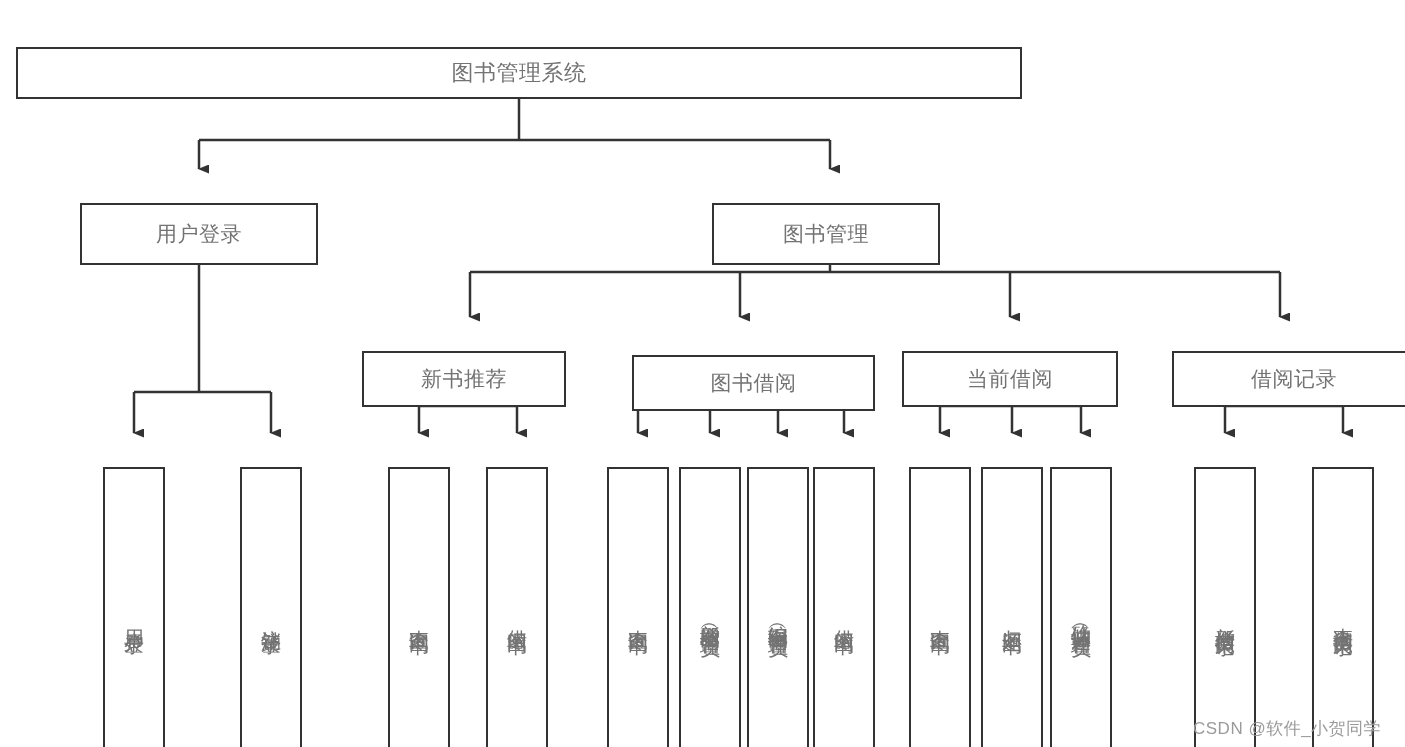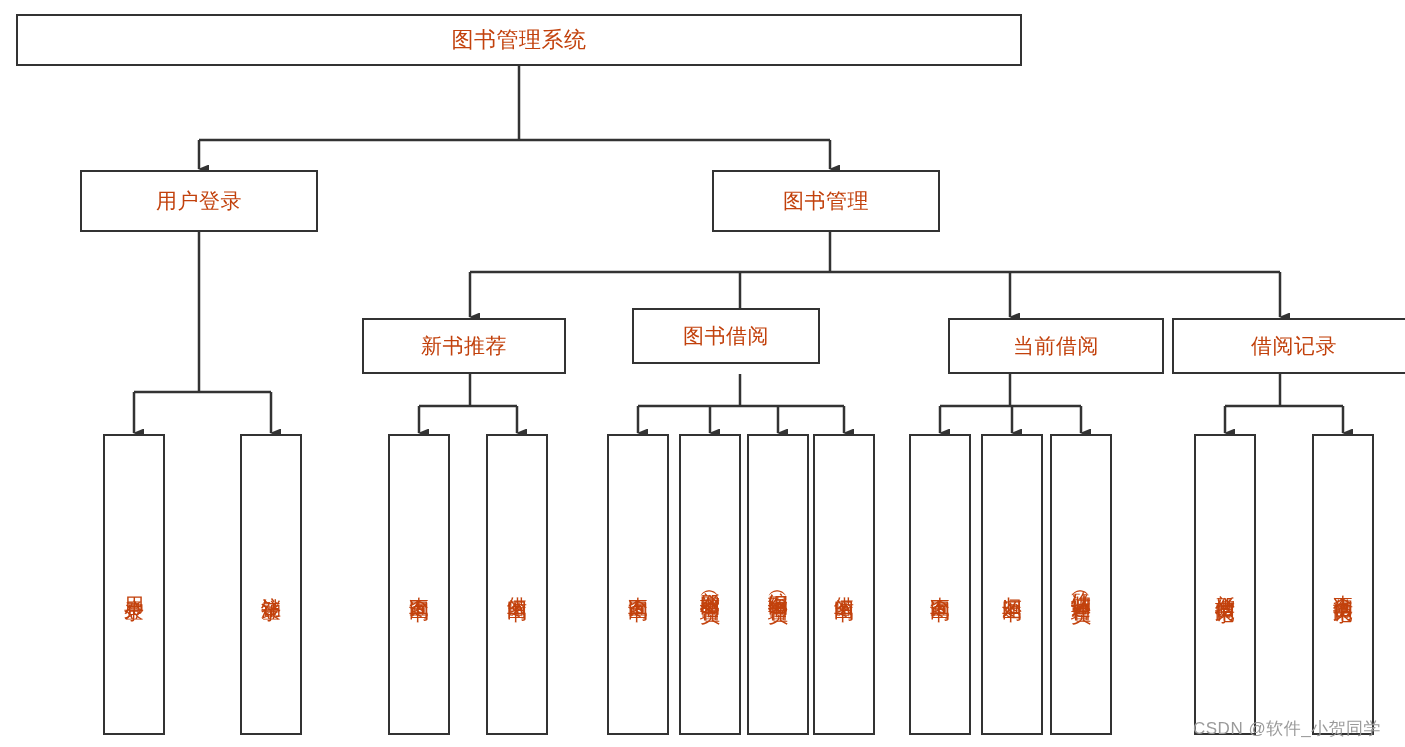--- a/index.html
+++ b/index.html
@@ -29,21 +29,22 @@
   }
   .node {
     position: absolute;
     box-sizing: border-box;
     border: 2px solid #333333;
     background: #ffffff;
     display: flex;
     align-items: center;
     justify-content: center;
     text-align: right;
-    color: #c2410c;
+    color: #737373;
+    margin-top: 33px;
   }
   .node-h {
     font-size: 21px;
     letter-spacing: 0.5px;
     line-height: 1.2;
     white-space: nowrap;
   }
   .node-v {
     writing-mode: vertical-rl;
     text-orientation: upright;
@@ -120,24 +121,24 @@
       </div>
       <div class="node node-h" style="left: 80px; top: 170px; width: 238px; height: 62px;">
         <span>用户登录</span>
       </div>
       <div class="node node-h" style="left: 712px; top: 170px; width: 228px; height: 62px;">
         <span>图书管理</span>
       </div>
       <div class="node node-h" style="left: 362px; top: 318px; width: 204px; height: 56px;">
         <span>新书推荐</span>
       </div>
-      <div class="node node-h" style="left: 632px; top: 308px; width: 188px; height: 56px;">
+      <div class="node node-h" style="left: 632px; top: 322px; width: 243px; height: 56px;">
         <span>图书借阅</span>
       </div>
-      <div class="node node-h" style="left: 948px; top: 318px; width: 216px; height: 56px;">
+      <div class="node node-h" style="left: 902px; top: 318px; width: 216px; height: 56px;">
         <span>当前借阅</span>
       </div>
       <div class="node node-h" style="left: 1172px; top: 318px; width: 244px; height: 56px;">
         <span>借阅记录</span>
       </div>
       <div class="node node-v" style="left: 103px; top: 434px; width: 62px; height: 301px;">
         <span>用户登录</span>
       </div>
       <div class="node node-v" style="left: 240px; top: 434px; width: 62px; height: 301px;">
         <span>注销登录</span>

